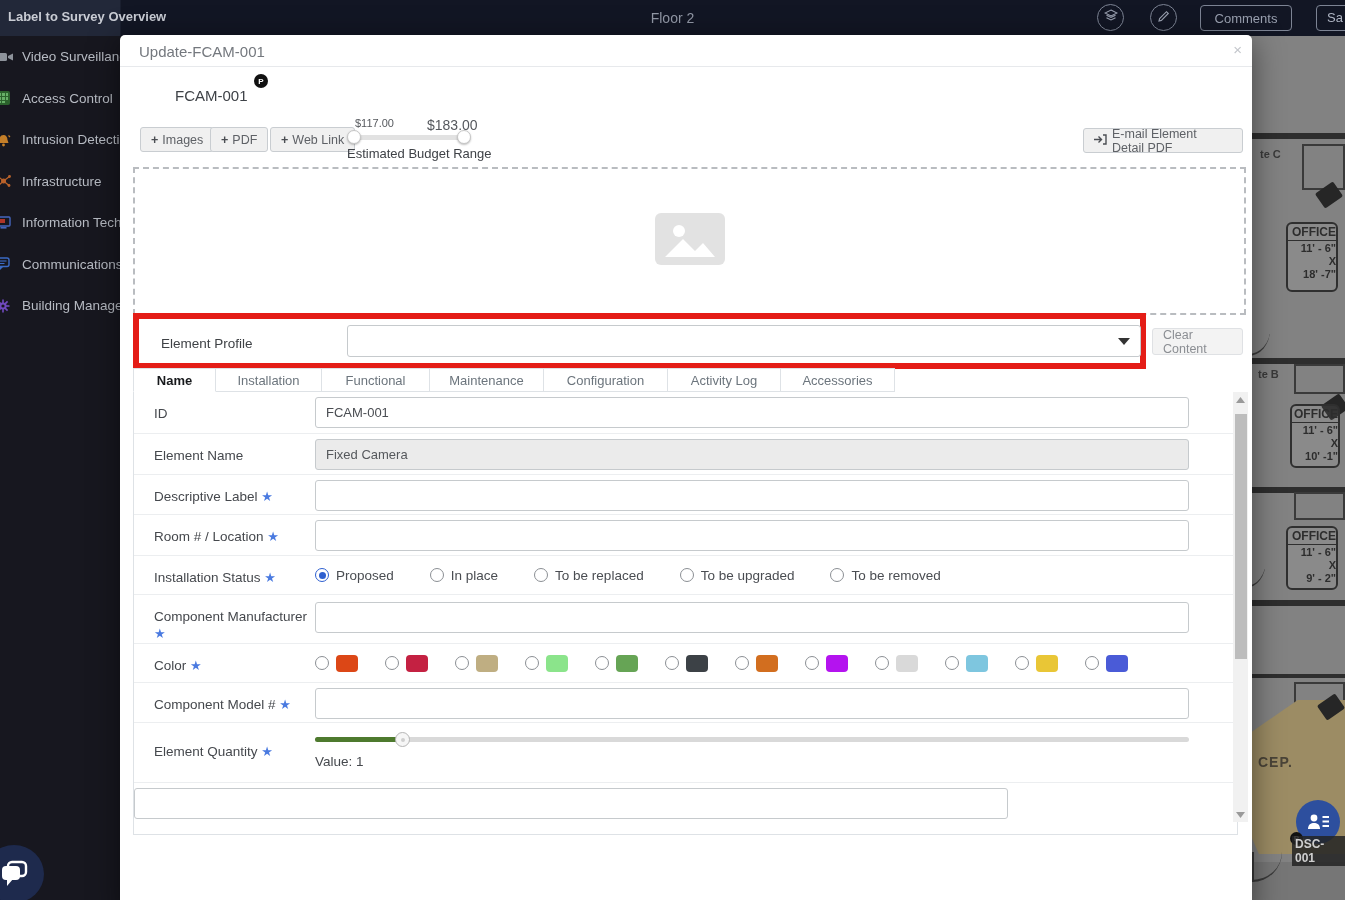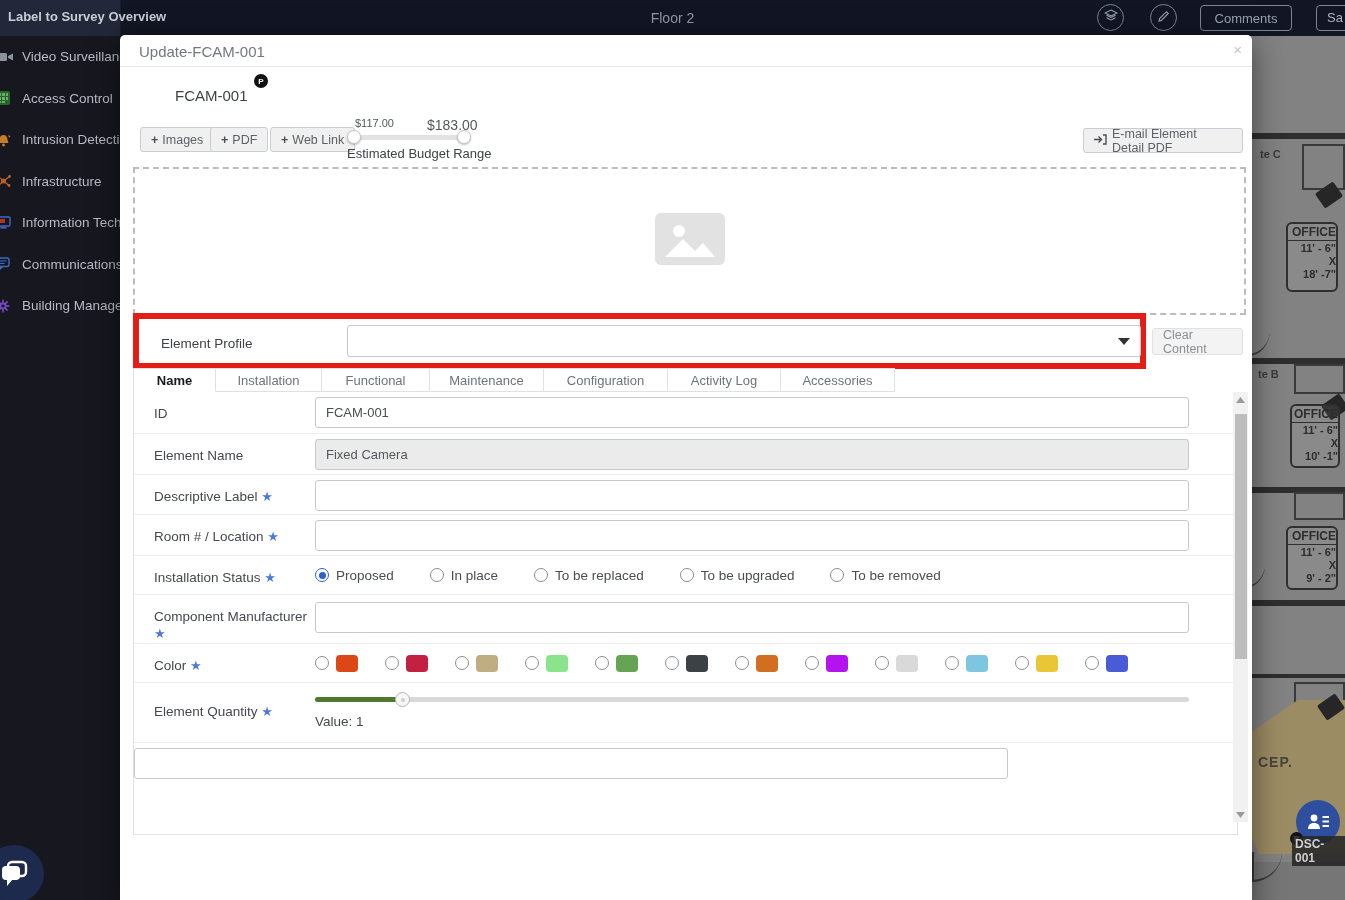--- a/index.html
+++ b/index.html
@@ -461,20 +461,24 @@
         <span class="ropt">
             <span class="radio"></span>
             <span class="swatch" style="background: rgb(233, 198, 54);"></span>
           </span>
         <span class="ropt">
             <span class="radio"></span>
             <span class="swatch" style="background: rgb(74, 91, 215);"></span>
           </span>
       </div>
     </div>
+    <div class="frow" style="height:40px">
+      <div class="flabel"><span>Component Model #</span> <span class="star">★</span></div>
+      <div class="fctrl"><input class="tinput" value="" style=""></div>
+    </div>
     <div class="frow" style="height:60px">
       <div class="flabel" style="padding-top:20px;"><span>Element Quantity</span> <span class="star">★</span></div>
       <div class="fctrl">
         <div id="qty-track">
           <div id="qty-fill"></div>
           <div id="qty-handle"></div>
         </div>
         <div id="qty-value">Value: 1</div>
       </div>
     </div>

